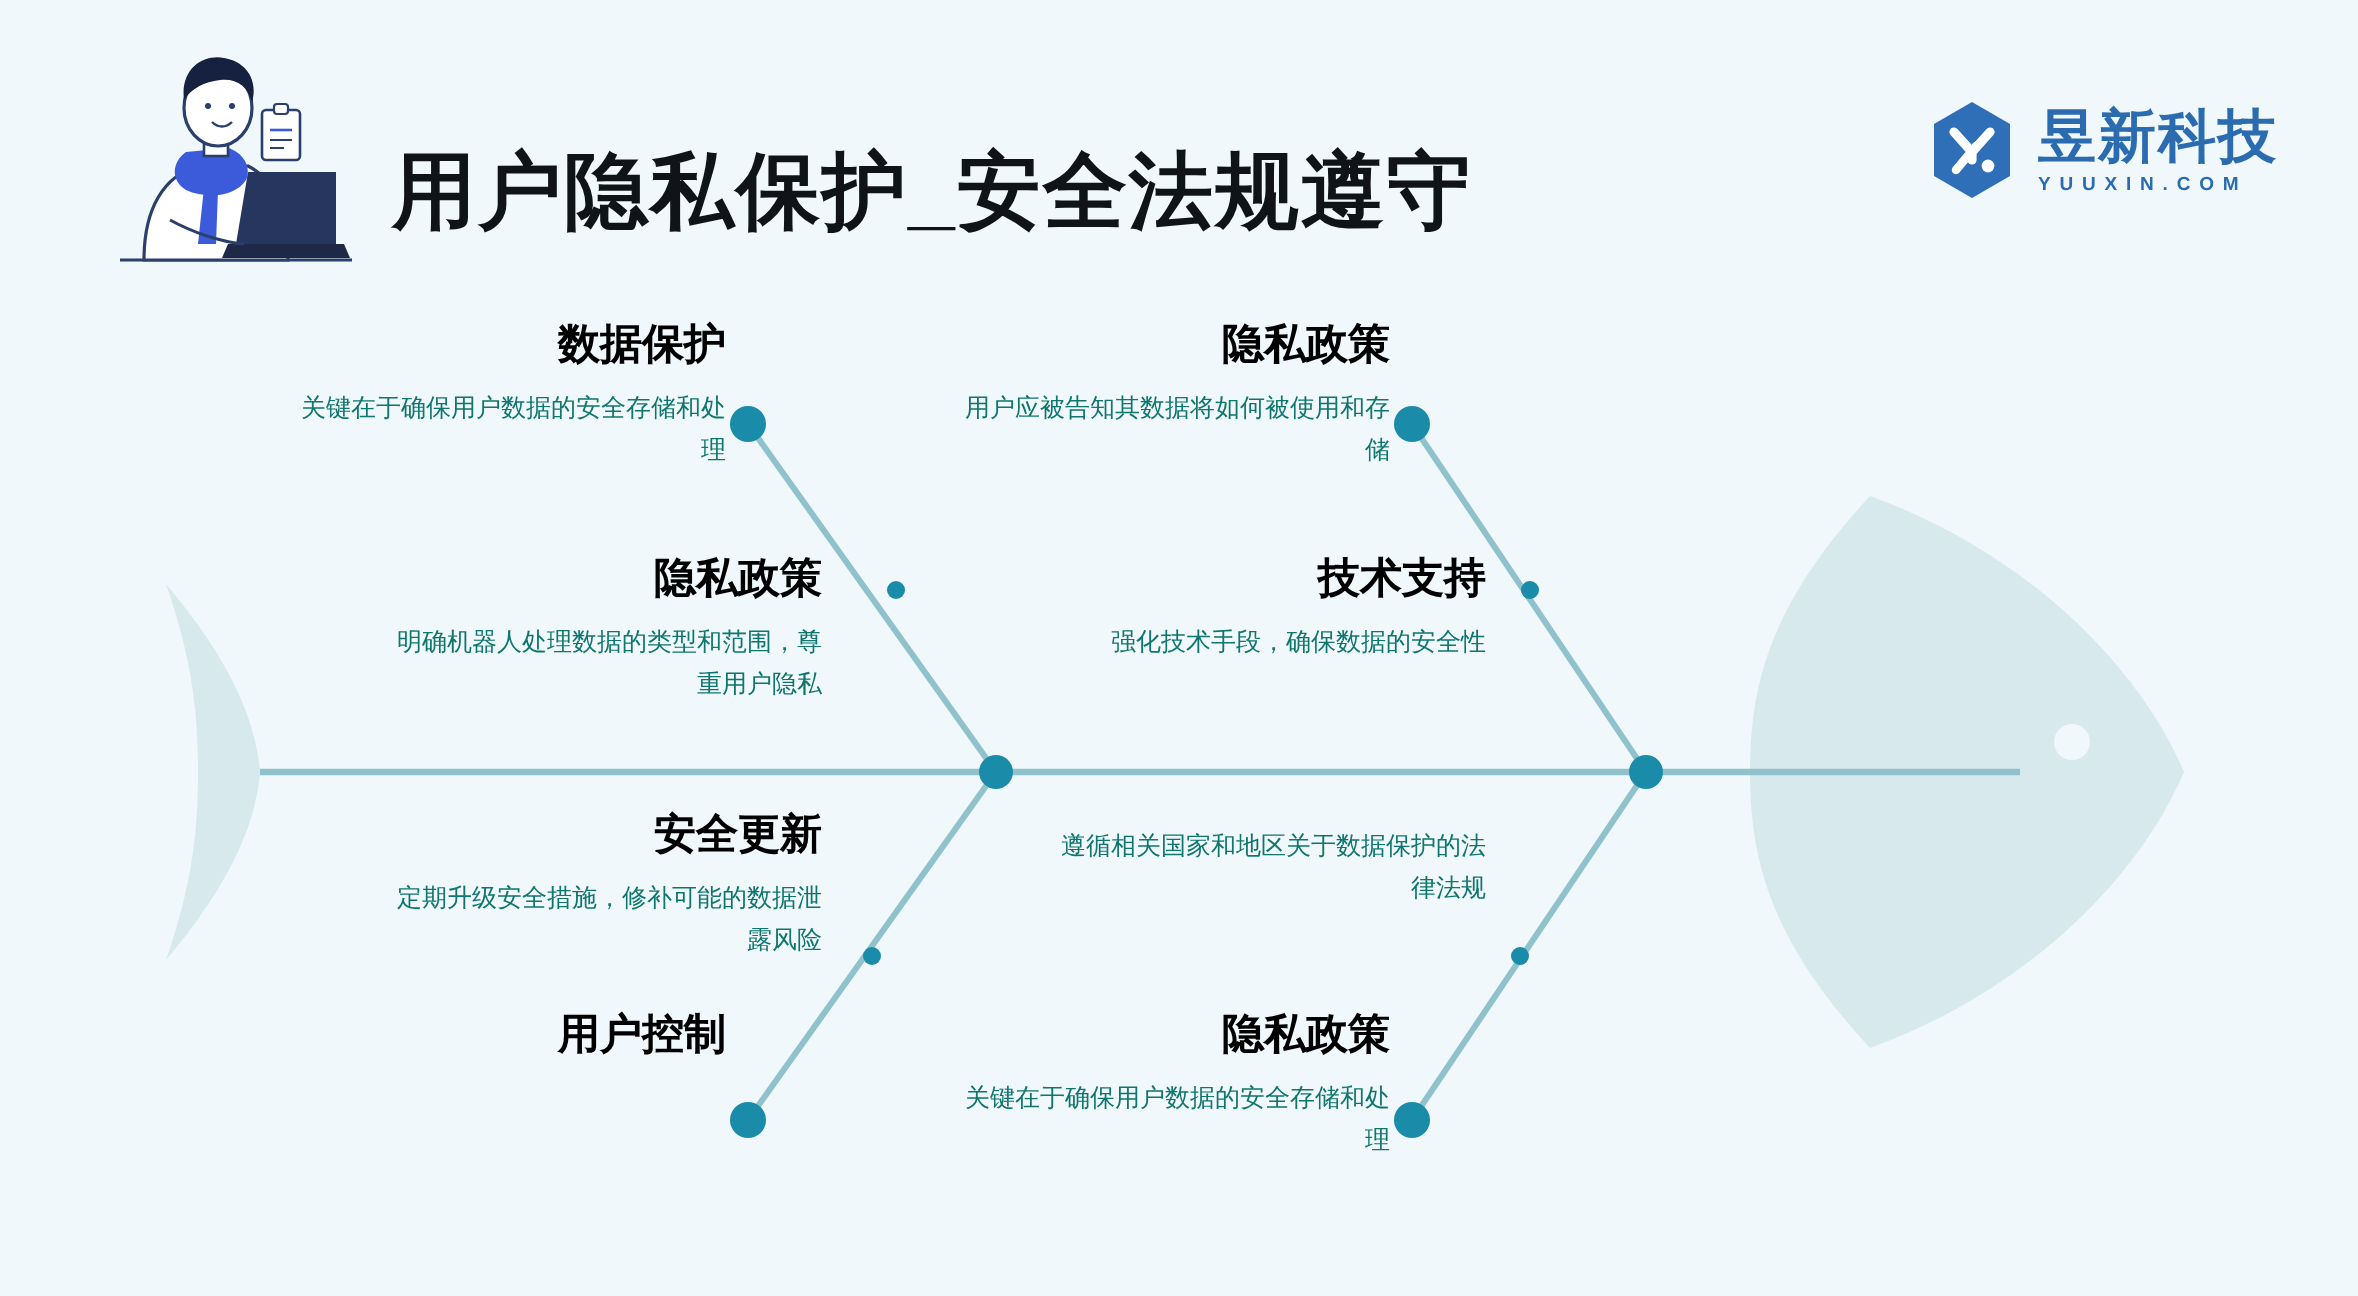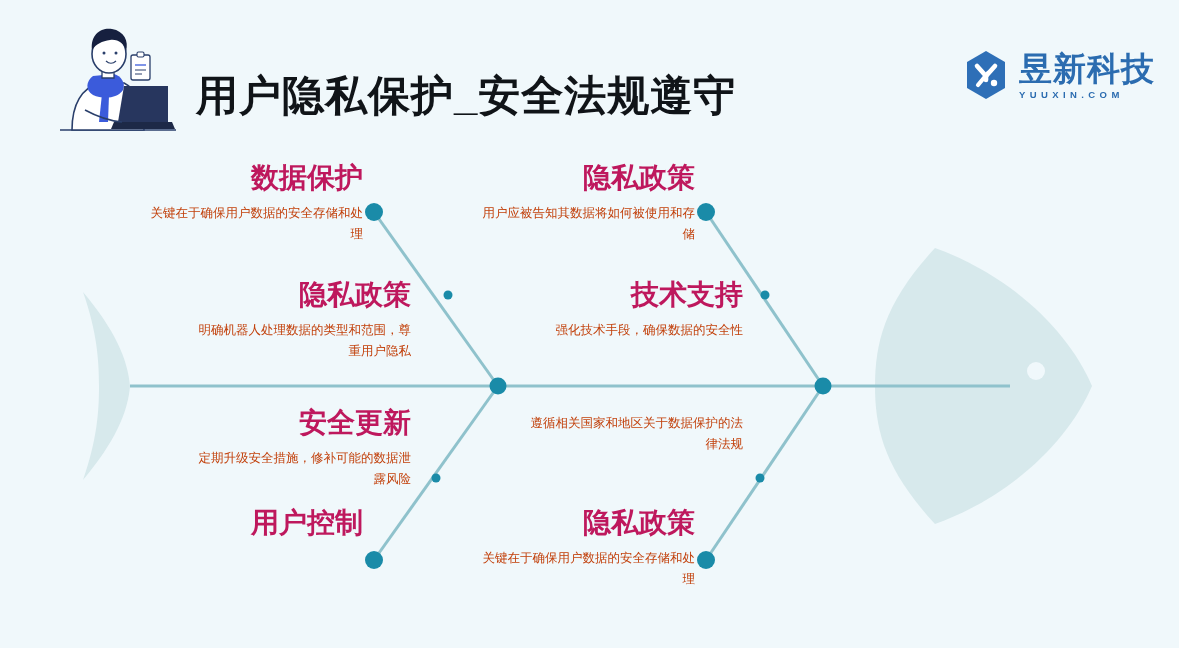--- a/index.html
+++ b/index.html
@@ -58,21 +58,21 @@
     height: 52px;
     flex: 0 0 auto;
   }
   .brand-textblock {
     display: flex;
     flex-direction: column;
     justify-content: center;
     padding-top: 2px;
   }
   .brand-name {
-    font-size: 33px;
+    font-size: 29px;
     font-weight: bold;
     color: #2b6cb0;
     letter-spacing: 1px;
     line-height: 1.05;
     white-space: nowrap;
   }
   .brand-domain {
     font-size: 9.5px;
     font-weight: bold;
     color: #2b6cb0;
@@ -81,28 +81,28 @@
     margin-top: 2px;
     white-space: nowrap;
   }
 
   
   .bone-label {
     position: absolute;
     white-space: nowrap;
   }
   .bone-title {
-    font-size: 28px;
-    font-weight: bold;
-    color: #be185d;
+    font-size: 21px;
+    font-weight: bold;
+    color: #000000;
     line-height: 1.25;
   }
   .bone-desc {
     font-size: 12.5px;
-    color: #c2410c;
+    color: #0f766e;
     line-height: 1.65;
     margin-top: 8px;
     white-space: normal;
   }
   .align-right {
     text-align: right;
   }
 
   
   .lb { width: 215px; }

